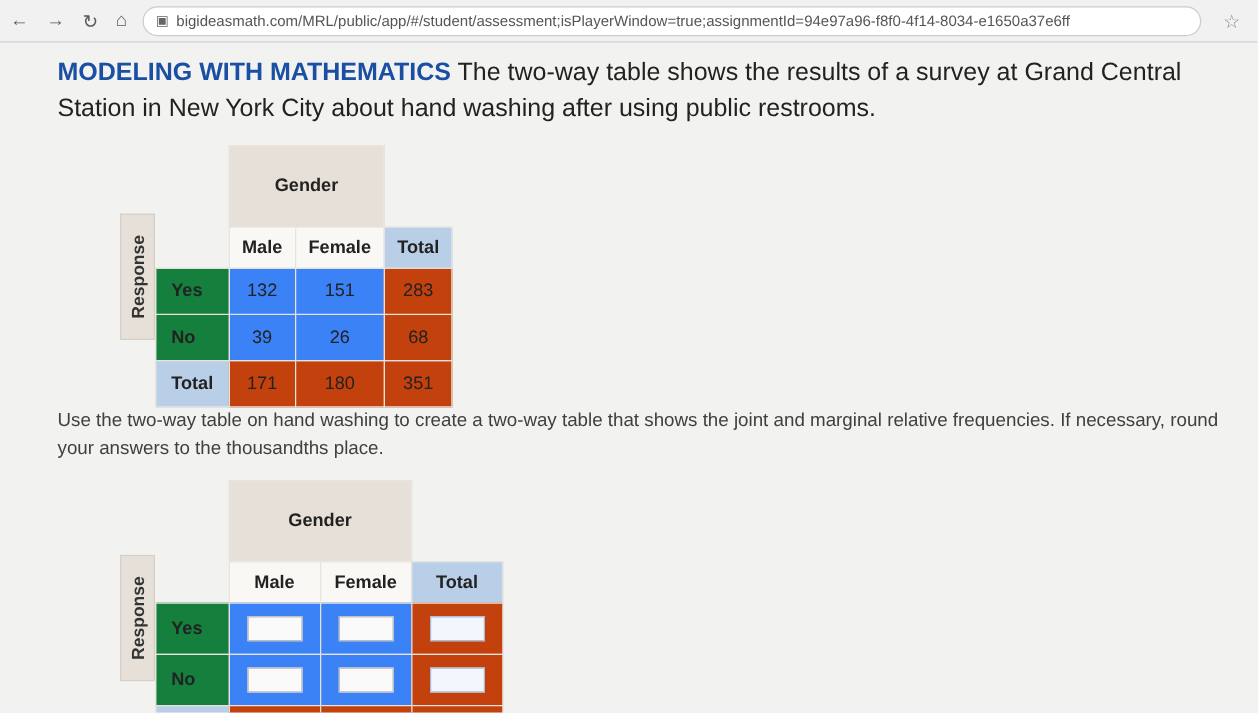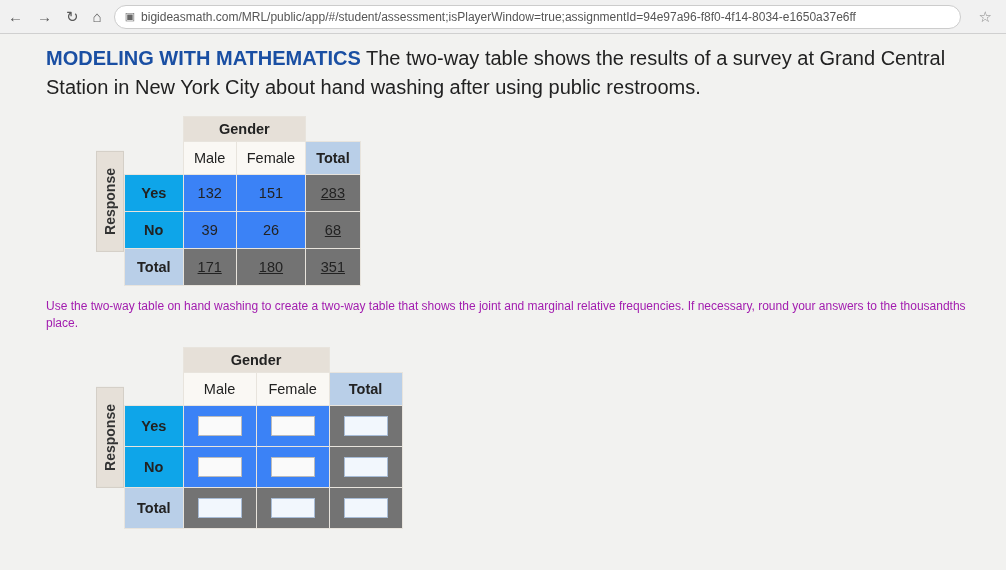--- a/index.html
+++ b/index.html
@@ -32,21 +32,21 @@
   padding: 0 10px;
   font-size: 12px;
   color: #555;
   gap: 6px;
 }
 .url-box .lock { font-size: 11px; color: #666; }
 .star { color: #888; font-size: 15px; margin: 0 6px; cursor: pointer; }
 .content { padding: 10px 26px 0 46px; }
 .heading-row { font-size: 20px; line-height: 1.45; color: #222; }
 .heading-row .kw { color: #1a4fa3; font-weight: bold; }
-.instr { margin-top: 12px; font-size: 12px; color: #a21caf; line-height: 1.45; }
+.instr { margin-top: 0; font-size: 15px; color: #404040; line-height: 1.45; }
 .table-block { margin-top: 14px; margin-left: 50px; display: flex; align-items: center; }
 .vlabel {
   writing-mode: vertical-rl;
   transform: rotate(180deg);
   font-weight: bold;
   font-size: 14px;
   color: #333;
   background: #e6e0d8;
   padding: 16px 5px;
   border: 1px solid #d4cfc7;
@@ -54,46 +54,46 @@
 .ttable { border-collapse: collapse; }
 .ttable th, .ttable td {
   text-align: center;
   font-size: 14.5px;
   color: #222;
   border: 1px solid #e8e4dd;
 }
 .ttable .gh {
   background: #e6e0d8;
   font-weight: bold;
-  padding: 4px 14px;
+  padding: 24px 14px;
 }
 .ttable .ch {
-  font-weight: normal;
+  font-weight: bold;
   padding: 8px 10px;
   background: #faf8f4;
 }
 .ttable .th-total {
   background: #b9cfe8;
   font-weight: bold;
   padding: 8px 10px;
 }
 .ttable .rh {
   font-weight: bold;
   padding: 10px 12px;
-  background: #0ea5e9;
-  text-align: center;
+  background: #15803d;
+  text-align: left;
 }
 .ttable .rh-total {
   font-weight: bold;
   padding: 10px 12px;
   background: #b9cfe8;
   text-align: right;
 }
 .ttable td.cell { padding: 10px 10px; background: #3b82f6; }
-.ttable td.cell-total { padding: 10px 14px; background: #737373; text-decoration: underline; }
+.ttable td.cell-total { padding: 10px 14px; background: #c2410c; }
 .inp {
   width: 44px;
   height: 20px;
   border: 1px solid #bbb;
   background: #fafafa;
   font-size: 13px;
   text-align: center;
 }
 .inp-total {
   width: 44px;

